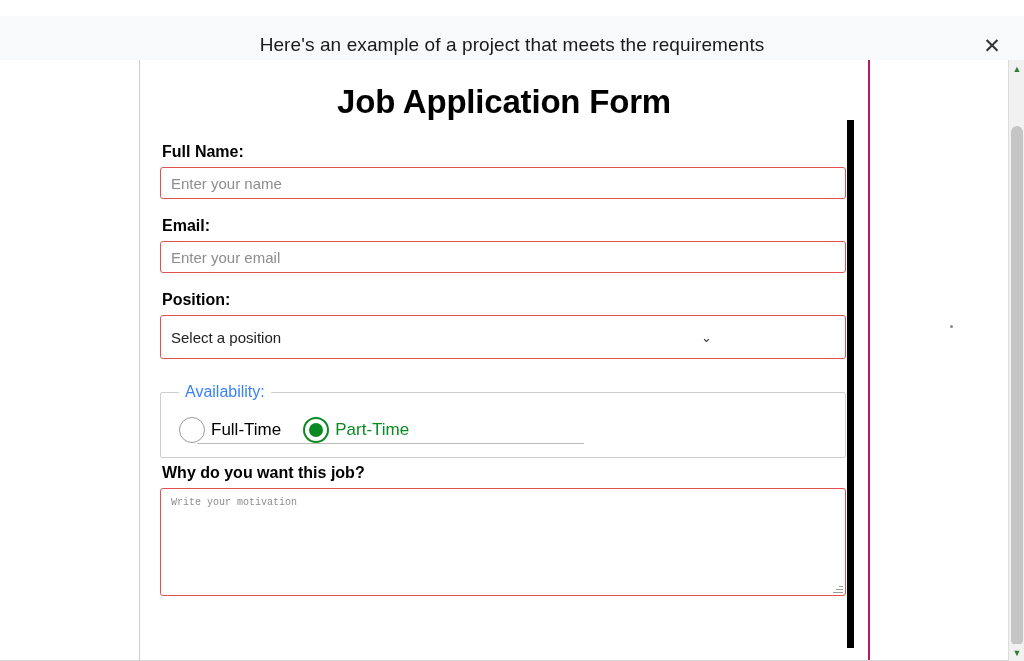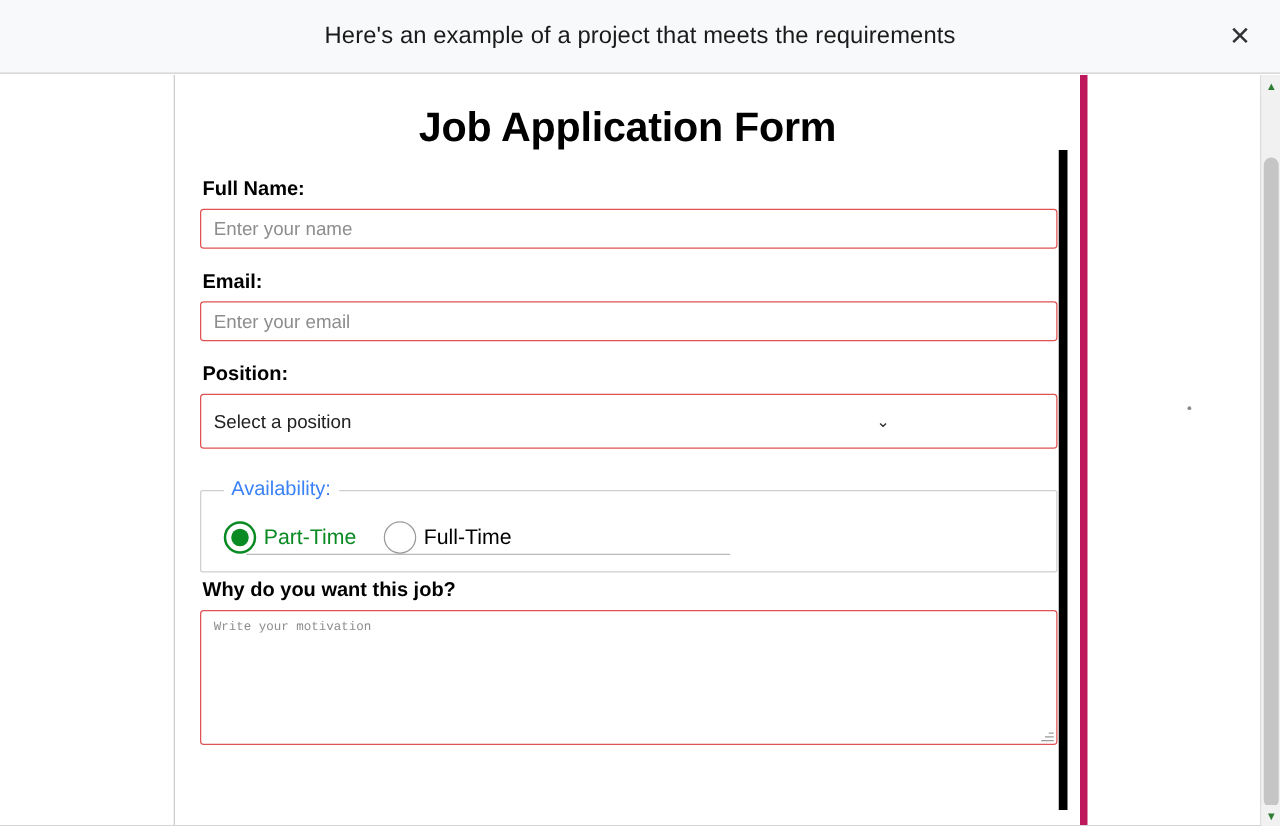--- a/index.html
+++ b/index.html
@@ -12,21 +12,21 @@
   }
   #app {
     position: relative;
     width: 1024px; height: 661px;
     background: #ffffff;
   }
 
   
   .banner {
     position: absolute;
-    top: 0; left: 0;
+    top: 16px; left: 0;
     width: 1024px; height: 59px;
     background: #f8f9fa;
     border-bottom: 1px solid #d0d0d0;
     display: flex;
     align-items: center;
     justify-content: center;
   }
   .banner-title {
     font-size: 19px;
     color: #1a1a1a;
@@ -58,21 +58,21 @@
 
   
   .doc {
     position: absolute;
     top: 0;
     left: 139px;
     width: 731px;
     height: 601px;
     background: #ffffff;
     border-left: 1px solid #cccccc;
-    border-right: 6px solid #be185d;
+    border-right: 2px solid #be185d;
   }
 
   .form-wrap {
     position: relative;
     padding: 0 20px;
   }
 
   .form-title {
     text-align: center;
     font-size: 33px;
@@ -319,26 +319,26 @@
             <option>Select a position</option>
           </select>
           <span class="select-chevron">⌄</span>
         </div>
 
         <fieldset class="availability">
           <legend>Availability:</legend>
           <div class="radio-row">
             <div class="radio-strike"></div>
             <div class="radio-item">
+              <span class="radio-circle"></span>
+              <span class="radio-label">Full-Time</span>
+            </div>
+            <div class="radio-item">
               <span class="radio-circle checked"></span>
               <span class="radio-label green">Part-Time</span>
-            </div>
-            <div class="radio-item">
-              <span class="radio-circle"></span>
-              <span class="radio-label">Full-Time</span>
             </div>
           </div>
         </fieldset>
 
         <div class="motivation-label">Why do you want this job?</div>
         <div class="ta-wrap">
           <textarea class="textarea-input" placeholder="Write your motivation" style=""></textarea>
           <span class="ta-grip">
             <i style="width:10px; top:10px;"></i>
             <i style="width:7px; top:7px;"></i>

